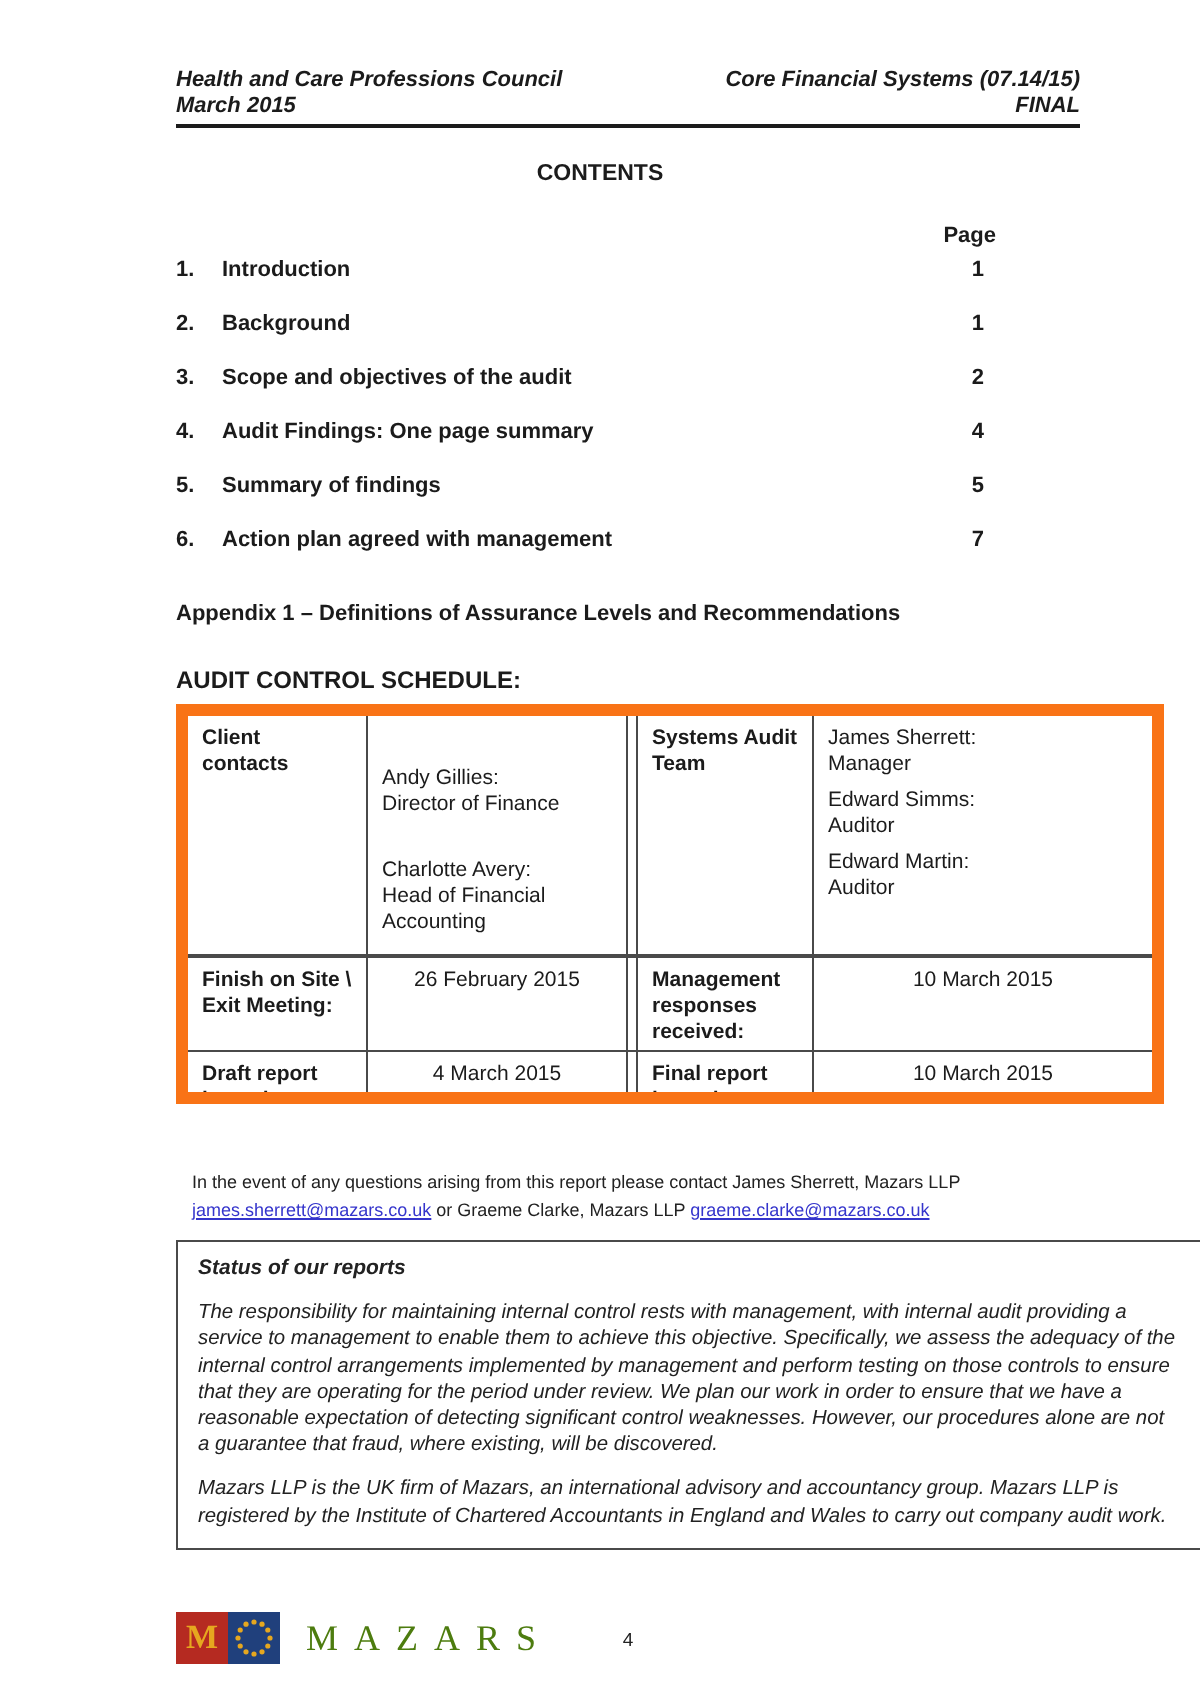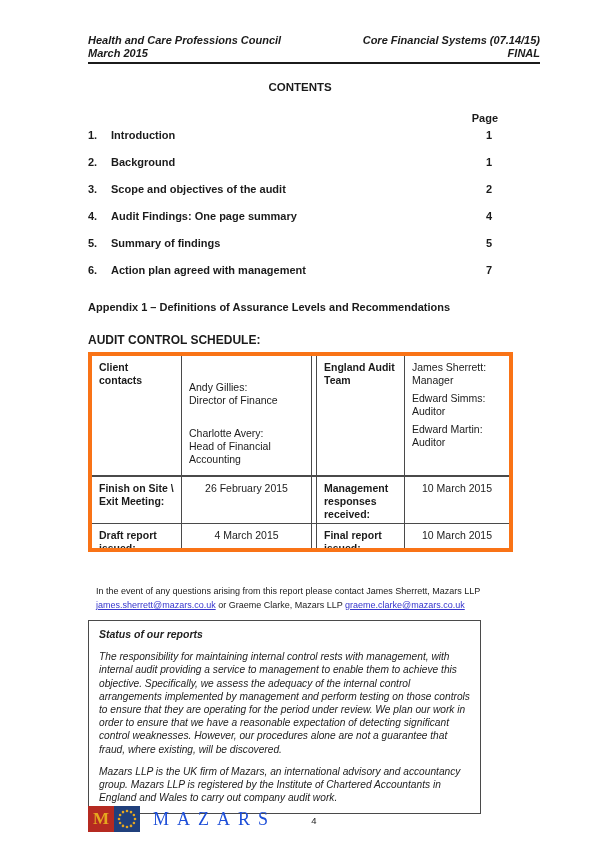--- a/index.html
+++ b/index.html
@@ -42,25 +42,25 @@
     position:absolute; top:301px; left:88px;
     font-size:11px; font-weight:bold;
   }
 
   
   .schedule-heading {
     position:absolute; top:333px; left:88px;
     font-size:12px; font-weight:bold;
   }
   .schedule-table {
-    position:absolute; top:352px; left:88px; width:425px; height:200px;
+    position:absolute; top:352px; left:88px; width:494px; height:200px;
     display:grid;
     grid-template-columns:90px 130px 5px 88px 1fr;
     grid-template-rows:121px 47px 1fr;
-    border:4px solid #f97316;
+    border:6px solid #f97316;
     font-size:10.5px; line-height:13px;
   }
   .cell { border-right:1px solid #4a4a4a; border-bottom:1px solid #4a4a4a;
           padding:5px 7px; overflow:hidden; }
   .cell.last-col { border-right:none; }
   .cell.row1 { border-bottom:2px solid #4a4a4a; }
   .cell.row3 { border-bottom:none; }
   .cell.bold { font-weight:bold; }
   .cell.center { text-align:center; }
   .cell.spacer { padding:0; }
@@ -69,21 +69,21 @@
 
   
   .contact-note {
     position:absolute; top:584px; left:96px; width:410px;
     font-size:9px; line-height:14px; color:#222;
   }
   .email-link { color:#3535cc; text-decoration:underline; cursor:pointer; }
 
   
   .status-box {
-    position:absolute; top:620px; left:88px; width:393px;
+    position:absolute; top:620px; left:88px; width:513px;
     border:1px solid #4a4a4a;
     padding:7px 10px 9px 10px;
     font-style:italic; font-size:10.2px; line-height:13.2px; color:#222;
   }
   .status-box .box-title { font-weight:bold; margin-bottom:9px; font-size:10.5px; }
   .status-box p + p { margin-top:9px; }
 
   
   .footer { position:absolute; top:806px; left:88px; right:60px; height:30px; }
   .logo { display:flex; align-items:center; }
@@ -162,21 +162,21 @@
       <div class="entry">
         <div>Andy Gillies:</div>
         <div>Director of Finance</div>
       </div>
       <div class="entry">
         <div>Charlotte Avery:</div>
         <div>Head of Financial Accounting</div>
       </div>
     </div>
     <div class="cell row1 spacer"></div>
-    <div class="cell row1 bold">England Audit Team</div>
+    <div class="cell row1 bold">Systems Audit Team</div>
     <div class="cell row1 last-col">
       <div class="entry-sm">
         <div>James Sherrett:</div>
         <div>Manager</div>
       </div>
       <div class="entry-sm">
         <div>Edward Simms:</div>
         <div>Auditor</div>
       </div>
       <div class="entry-sm">
@@ -225,18 +225,18 @@
             <circle cx="17" cy="19.9" r="1.3"></circle>
             <circle cx="13" cy="21" r="1.3"></circle>
             <circle cx="9" cy="19.9" r="1.3"></circle>
             <circle cx="6.1" cy="17" r="1.3"></circle>
             <circle cx="5" cy="13" r="1.3"></circle>
             <circle cx="6.1" cy="9" r="1.3"></circle>
             <circle cx="9" cy="6.1" r="1.3"></circle>
           </g>
         </svg>
       </div>
-      <span class="logo-word" style="color:#1d4ed8;">MAZARS</span>
+      <span class="logo-word" style="color:#4d7c0f;">MAZARS</span>
     </div>
     <div class="footer-page-num">4</div>
   </div>
 
 </div>
 
 </body></html>

